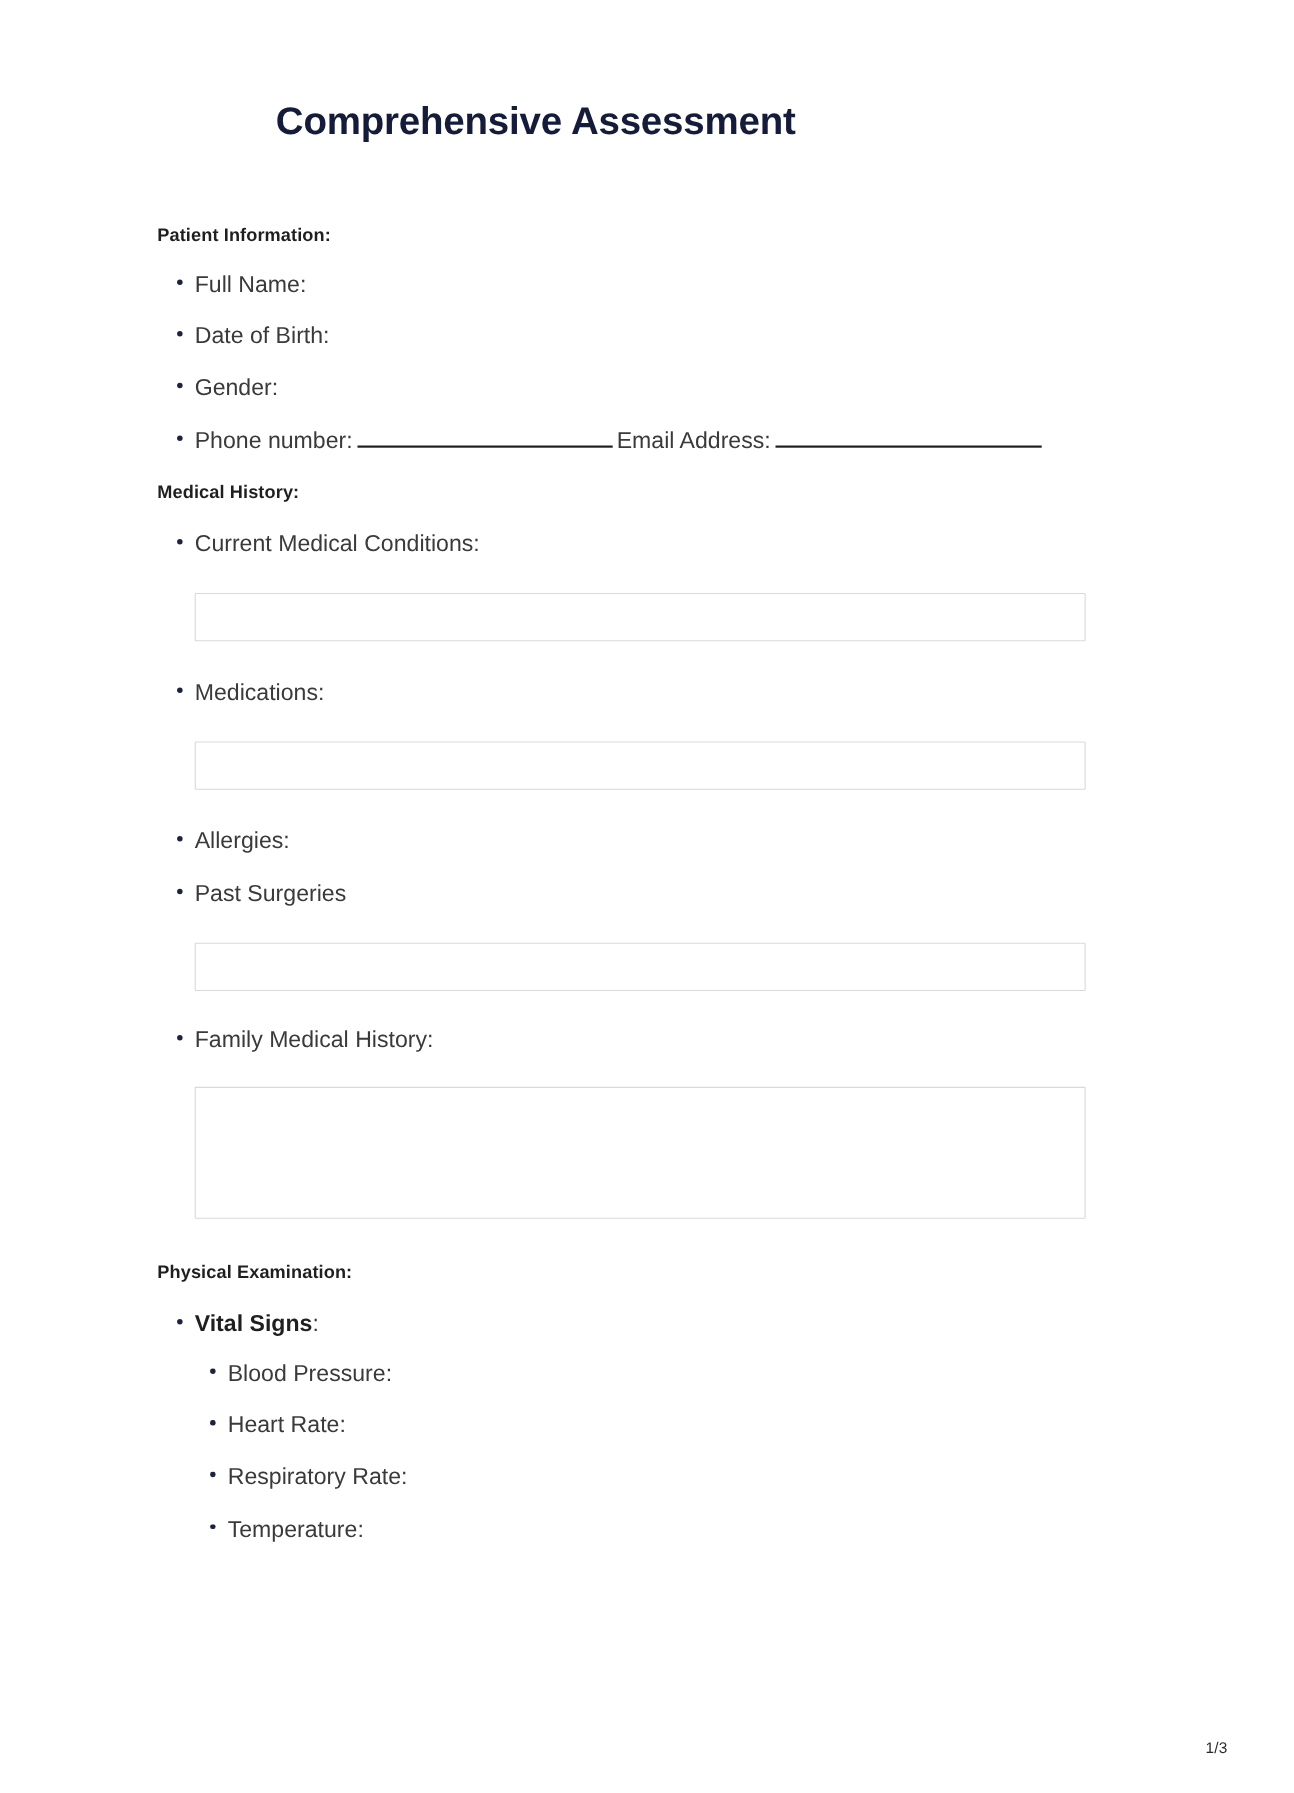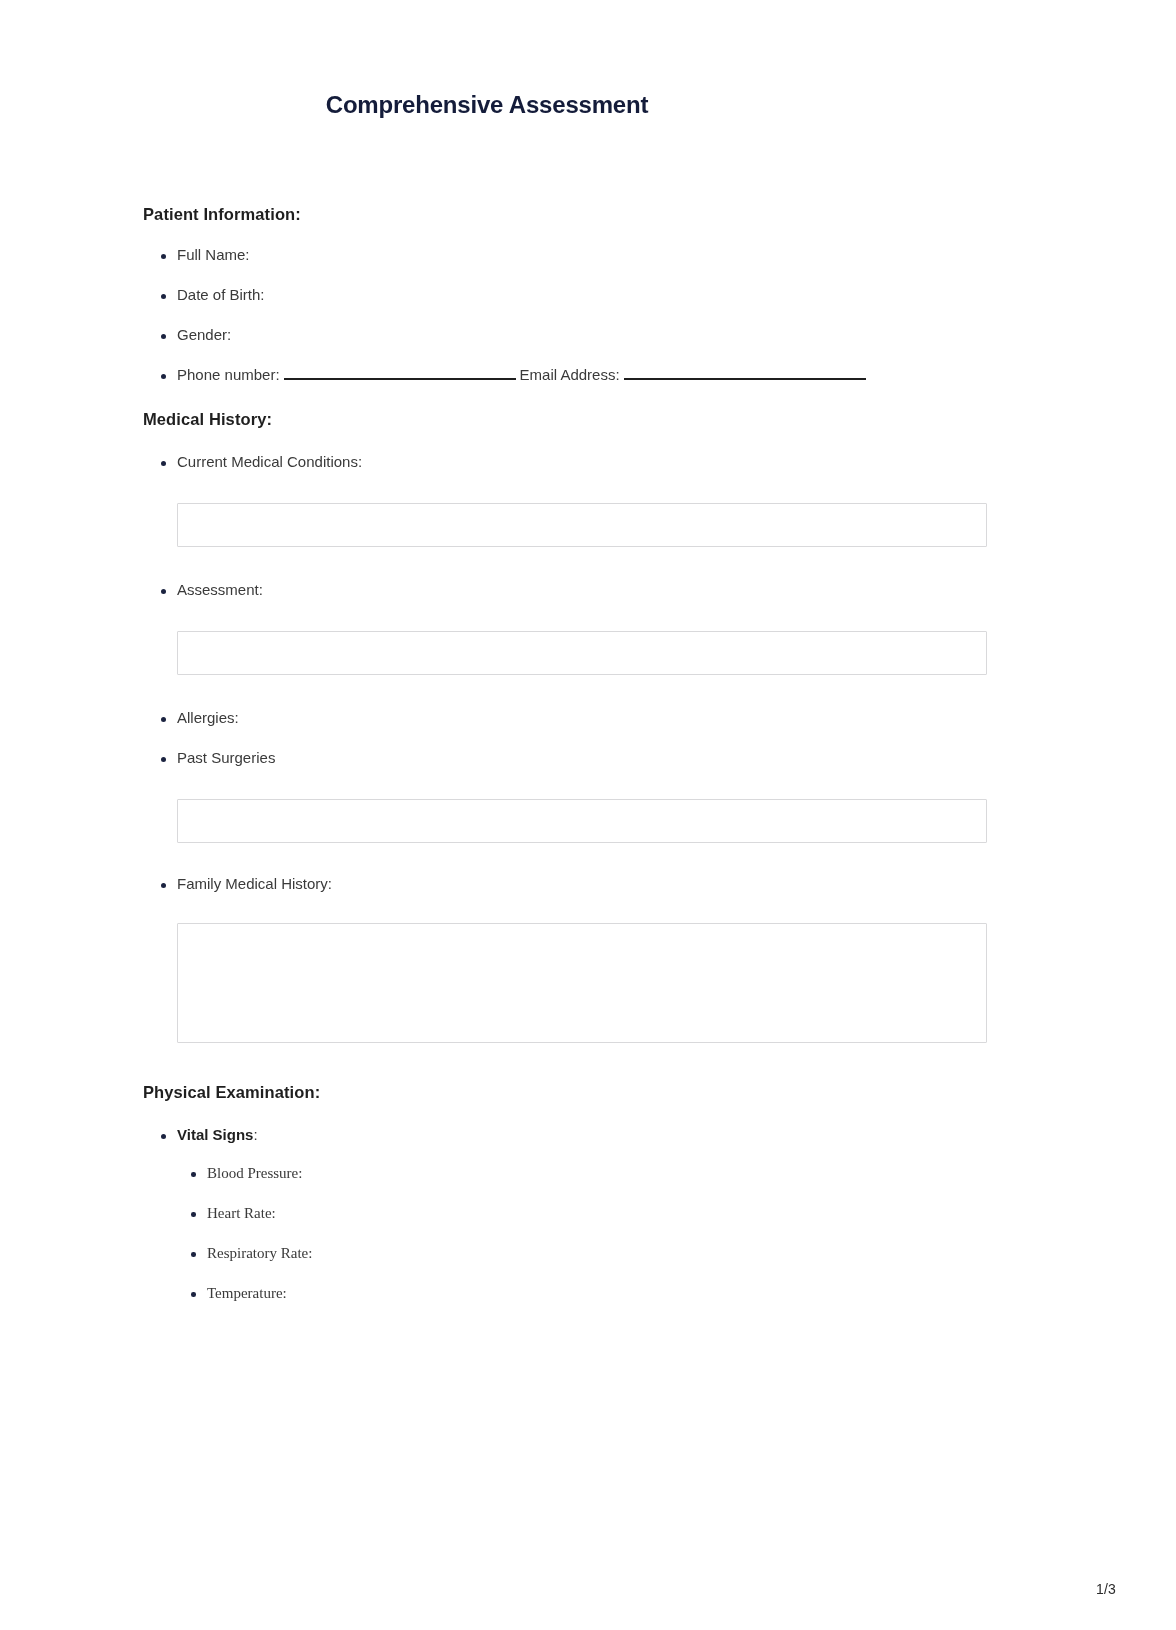--- a/index.html
+++ b/index.html
@@ -22,21 +22,21 @@
     background: #ffffff;
   }
 
   
   .doc-title {
     position: absolute;
     left: 0;
     top: 92px;
     width: 974px;
     text-align: center;
-    font-size: 24px;
+    font-size: 35px;
     font-weight: bold;
     color: #141c3a;
     letter-spacing: -0.2px;
     line-height: 1.1;
   }
 
   
   .content {
     position: absolute;
     left: 143px;
@@ -50,39 +50,38 @@
     font-weight: bold;
     color: #1f1f1f;
     margin: 0;
     letter-spacing: 0.1px;
   }
 
   
   .bullet-row {
     position: relative;
     padding-left: 34px;
-    font-size: 15px;
+    font-size: 21px;
     color: #3a3a3a;
     line-height: 1.2;
     white-space: nowrap;
   }
   .bullet-row .dot {
     position: absolute;
     left: 18px;
     top: 8px;
     width: 5px;
     height: 5px;
     border-radius: 50%;
     background: #1b2340;
   }
 
   
   .bullet-row.level2 {
     padding-left: 64px;
-    font-family: Liberation Serif, serif;
   }
   .bullet-row.level2 .dot {
     left: 48px;
     width: 4.5px;
     height: 4.5px;
   }
 
   .bullet-row.bold-label > .label-bold {
     font-weight: bold;
     color: #1f1f1f;
@@ -181,21 +180,21 @@
     </div>
 
     <div class="gap-32"></div>
 
     <div class="answer-box h-short"></div>
 
     <div class="gap-34"></div>
 
     <div class="bullet-row">
       <span class="dot"></span>
-      <span>Assessment:</span>
+      <span>Medications:</span>
     </div>
 
     <div class="gap-32"></div>
 
     <div class="answer-box h-short"></div>
 
     <div class="gap-34"></div>
 
     <div class="bullet-row">
       <span class="dot"></span>

